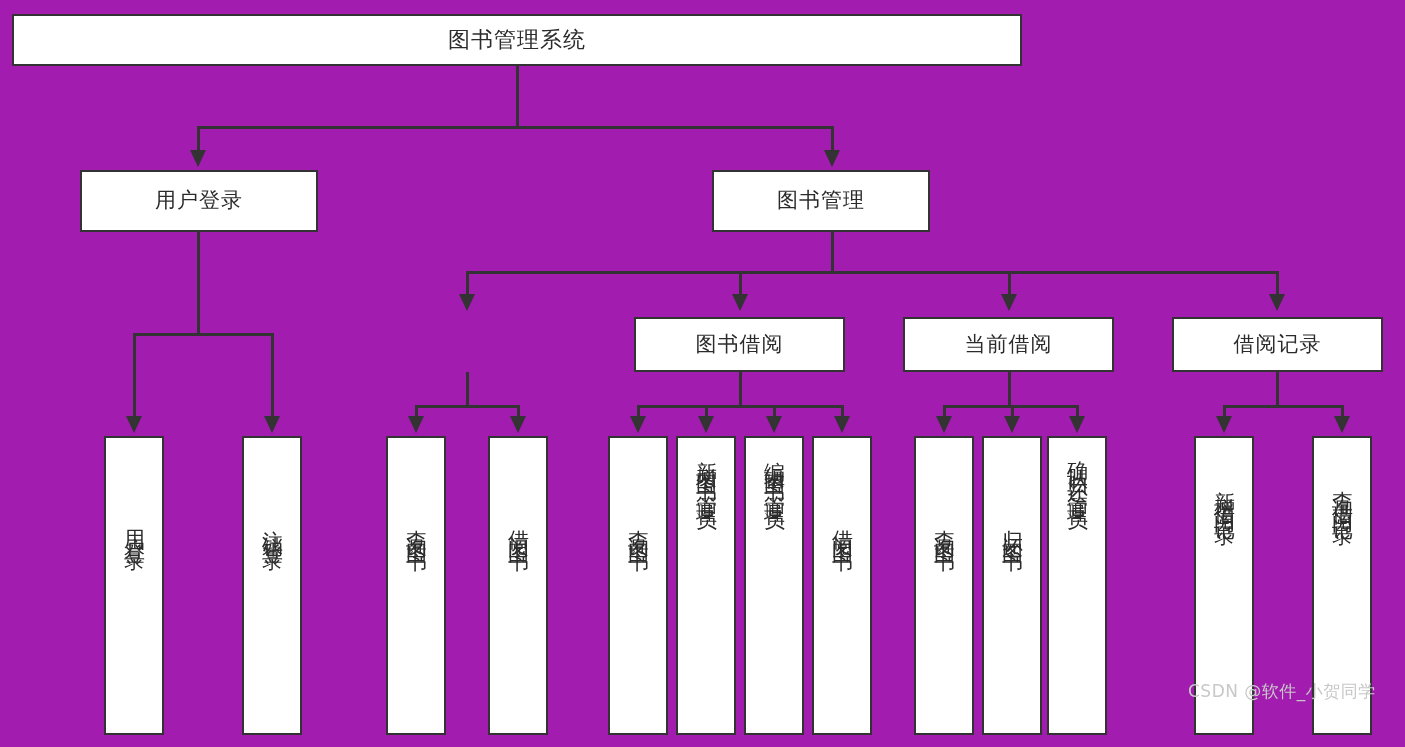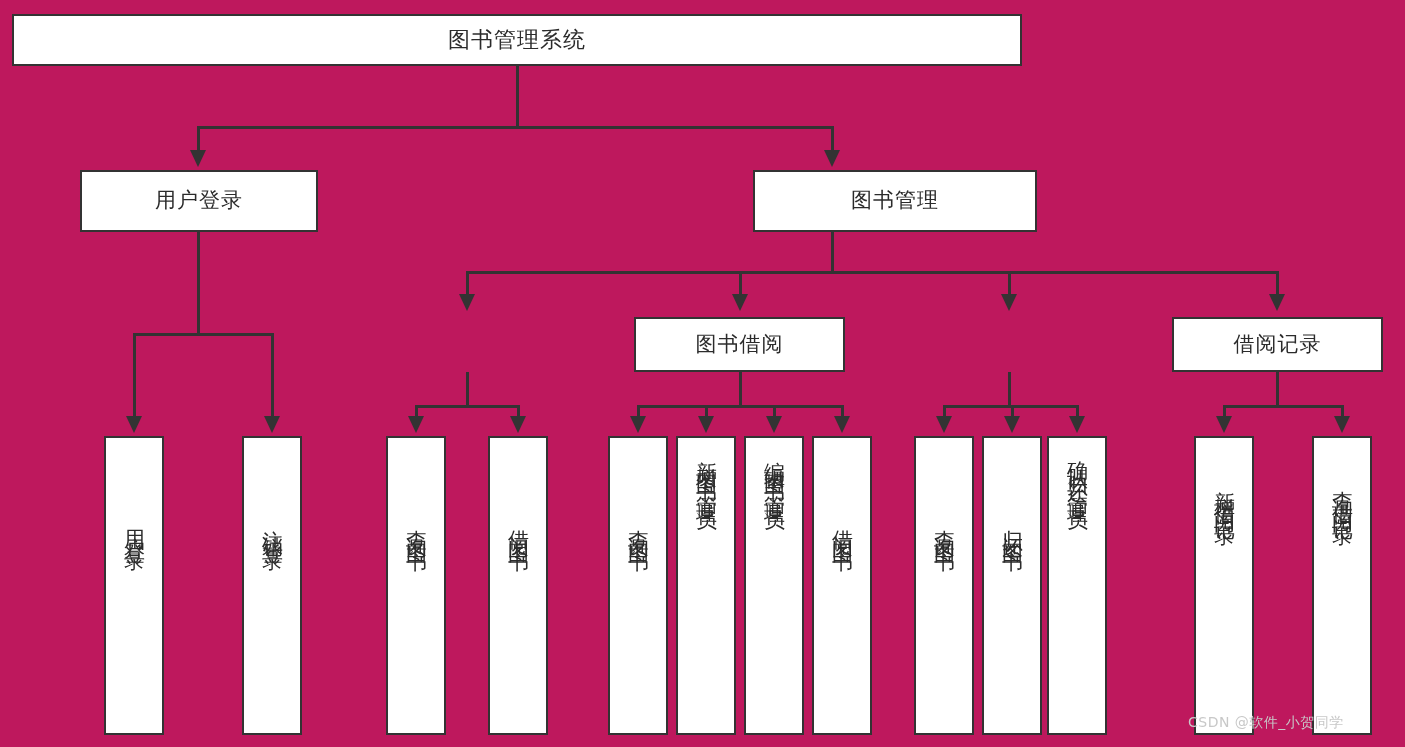--- a/index.html
+++ b/index.html
@@ -1,40 +1,40 @@
 <!DOCTYPE html>
 <html><head>
 <meta charset="utf-8">
 <style>
   html,body{margin:0;padding:0;background:#ffffff;}
   body{width:1405px;height:747px;overflow:hidden;
        font-family:"DejaVu Sans","Liberation Sans",sans-serif;}
-  #canvas{position:relative;width:1405px;height:747px;background:#be185d;}
+  #canvas{position:relative;width:1405px;height:747px;background:#a21caf;}
 
   .node{position:absolute;box-sizing:border-box;background:#ffffff;
         border:2.5px solid #333333;display:flex;align-items:center;
         justify-content:center;}
   .node .lbl{color:#2b2b2b;line-height:1.1;white-space:nowrap;}
 
   .node.horiz .lbl{font-size:21px;letter-spacing:1px;}
   .node.root .lbl{font-size:22px;letter-spacing:1px;}
 
   .node.vert{align-items:flex-start;justify-content:center;padding-top:10px;}
   .node.vert .lbl{writing-mode:vertical-rl;text-orientation:upright;
                   font-size:21px;letter-spacing:7px;white-space:nowrap;}
 
   .conn{position:absolute;background:#333333;}
   .vline{width:2.5px;}
   .hline{height:2.5px;}
   .arrow{position:absolute;width:0;height:0;
          border-left:8px solid transparent;border-right:8px solid transparent;
          border-top:17px solid #333333;}
 
-  #watermark{position:absolute;left:1188px;top:714px;color:#c8c8c8;
-             font-size:14px;letter-spacing:0.5px;white-space:nowrap;
+  #watermark{position:absolute;left:1188px;top:680px;color:#c8c8c8;
+             font-size:17px;letter-spacing:0.5px;white-space:nowrap;
              user-select:none;}
 </style>
 </head>
 <body>
 
 <div id="canvas">
 
   <div class="node root horiz" style="left:12px;top:14px;width:1010px;height:52px;">
     <span class="lbl">图书管理系统</span>
   </div>
@@ -46,21 +46,21 @@
   <div class="conn vline" style="left:197px;top:126px;height:26px;"></div>
   <div class="arrow" style="left:190px;top:150px;"></div>
 
   <div class="conn vline" style="left:831px;top:126px;height:26px;"></div>
   <div class="arrow" style="left:824px;top:150px;"></div>
 
   <div class="node horiz" style="left:80px;top:170px;width:238px;height:62px;">
     <span class="lbl">用户登录</span>
   </div>
 
-  <div class="node horiz" style="left:712px;top:170px;width:284px;height:62px;margin-left:41px;">
+  <div class="node horiz" style="left:712px;top:170px;width:218px;height:62px;">
     <span class="lbl">图书管理</span>
   </div>
 
   <div class="conn vline" style="left:197px;top:232px;height:103px;"></div>
   <div class="conn hline" style="left:133px;top:333px;width:140px;"></div>
   <div class="conn vline" style="left:133px;top:333px;height:85px;"></div>
   <div class="arrow" style="left:126px;top:416px;"></div>
   <div class="conn vline" style="left:271px;top:333px;height:85px;"></div>
   <div class="arrow" style="left:264px;top:416px;"></div>
 
@@ -74,20 +74,23 @@
   <div class="arrow" style="left:732px;top:294px;"></div>
 
   <div class="conn vline" style="left:1008px;top:271px;height:25px;"></div>
   <div class="arrow" style="left:1001px;top:294px;"></div>
 
   <div class="conn vline" style="left:1276px;top:271px;height:25px;"></div>
   <div class="arrow" style="left:1269px;top:294px;"></div>
 
   <div class="node horiz" style="left:634px;top:317px;width:211px;height:55px;font-family:Liberation Serif, serif;">
     <span class="lbl">图书借阅</span>
+  </div>
+  <div class="node horiz" style="left:903px;top:317px;width:211px;height:55px;">
+    <span class="lbl">当前借阅</span>
   </div>
   <div class="node horiz" style="left:1172px;top:317px;width:211px;height:55px;">
     <span class="lbl">借阅记录</span>
   </div>
 
   <div class="conn vline" style="left:466px;top:372px;height:36px;"></div>
   <div class="conn hline" style="left:415px;top:405px;width:104px;"></div>
   <div class="conn vline" style="left:415px;top:405px;height:13px;"></div>
   <div class="arrow" style="left:408px;top:416px;"></div>
   <div class="conn vline" style="left:517px;top:405px;height:13px;"></div>

